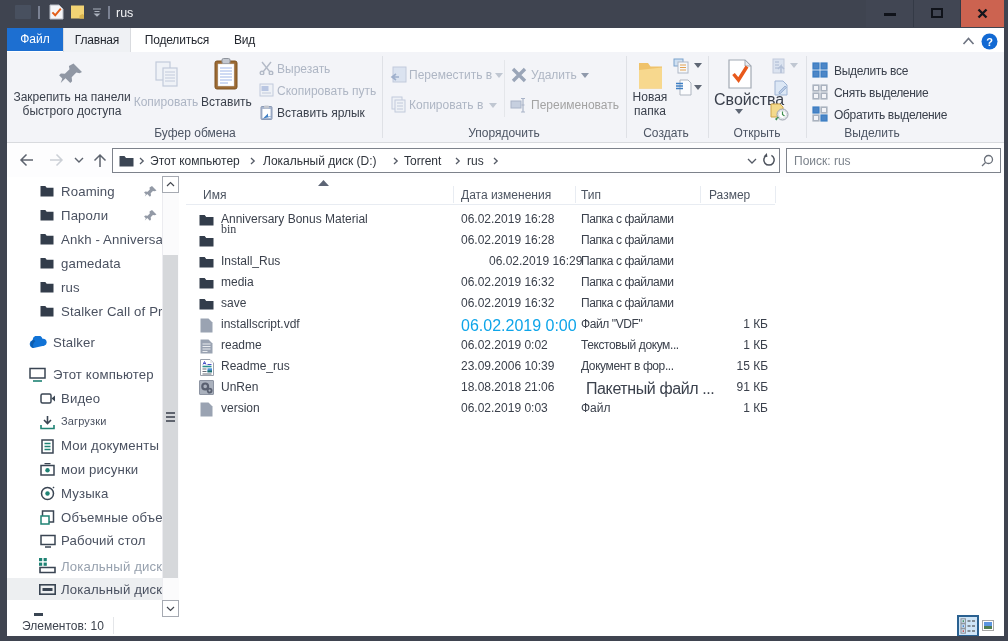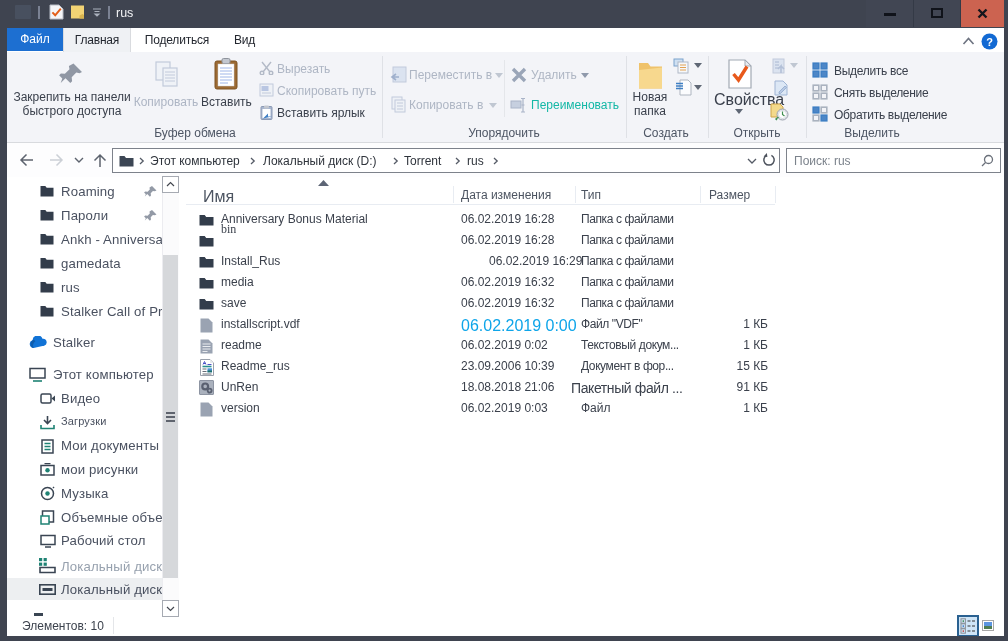--- a/index.html
+++ b/index.html
@@ -149,21 +149,21 @@
     </svg>
   <div class="a" style="left:531px;top:68px;color:#aeb6c4;font-size:12px;">Удалить</div>
   <svg class="a" style="left:581px;top:73px" width="8" height="5" viewBox="0 0 8 5">
       <path d="M0 0 h8 L4 5 z" fill="#8f99ab"></path>
     </svg>
 
   <svg class="a" style="left:510px;top:97px" width="17" height="16" viewBox="0 0 17 16">
       <rect x="1" y="4" width="10" height="7" fill="#c6cfdf" stroke="#aab4c8"></rect>
       <path d="M13 1 v14 M11 1.5 h4 M11 15 h4 M11.5 8 h3" stroke="#aab4c8" stroke-width="1.2" fill="none"></path>
     </svg>
-  <div class="a" style="left:531px;top:98px;color:#14b8a6;font-size:12px;">Переименовать</div>
+  <div class="a" style="left:531px;top:98px;color:#a3a3a3;font-size:12px;">Переименовать</div>
 
   <svg class="a" style="left:638px;top:60px" width="25" height="29" viewBox="0 0 25 29">
       <path d="M1 3 h9 l2.5 3.5 H24 v22 H1 z" fill="#efc26a"></path>
       <path d="M1 10 L24 7.5 v21 H1 z" fill="#f7d88e"></path>
     </svg>
   <div class="a" style="left:615px;top:91px;width:70px;text-align:center;color:#3a404c;font-size:12px;line-height:13.5px;">Новая<br>папка</div>
 
   <svg class="a" style="left:673px;top:58px" width="17" height="16" viewBox="0 0 17 16">
       <rect x="1" y="1" width="9" height="7" fill="#cfe0f2" stroke="#7ba2cc"></rect>
       <rect x="5" y="4" width="10" height="11" fill="#f6f8fb" stroke="#b0b8c6"></rect>
@@ -408,21 +408,21 @@
   <div class="a" style="left:162px;top:600px;width:17px;height:17px;background:#fff;border:1px solid #a6aab2;box-sizing:border-box;"></div>
   <svg class="a" style="left:166px;top:606px" width="9" height="6" viewBox="0 0 9 6">
       <path d="M1 1 L4.5 4.5 L8 1" fill="none" stroke="#43474f" stroke-width="1.2"></path>
     </svg>
 
   <div class="a" style="left:186px;top:184px;width:589px;height:20px;border-bottom:1px solid #e8ecf2;"></div>
   <div class="a" style="left:453px;top:186px;width:1px;height:17px;background:#e8ecf2;"></div>
   <div class="a" style="left:575px;top:186px;width:1px;height:17px;background:#e8ecf2;"></div>
   <div class="a" style="left:700px;top:186px;width:1px;height:17px;background:#e8ecf2;"></div>
   <div class="a" style="left:775px;top:186px;width:1px;height:17px;background:#e8ecf2;"></div>
-  <div class="a" style="left:203px;top:188px;color:#4c5461;font-size:16px;">Имя</div>
+  <div class="a" style="left:203px;top:188px;color:#4c5461;font-size:12px;">Имя</div>
   <div class="a" style="left:461px;top:188px;color:#4c5461;font-size:12px;">Дата изменения</div>
   <div class="a" style="left:581px;top:188px;color:#4c5461;font-size:12px;">Тип</div>
   <div class="a" style="left:709px;top:188px;color:#4c5461;font-size:12px;">Размер</div>
   <svg class="a" style="left:318px;top:180px" width="11" height="6" viewBox="0 0 11 6">
       <path d="M5.5 0 L11 6 H0 z" fill="#5d6575"></path>
     </svg>
 
   <svg class="a" style="left:199px;top:214px" width="15" height="12" viewBox="0 0 15 12">
       <path d="M0.5 1 h5.2 l1.5 1.9 H14.5 v8.6 H0.5 z" fill="#333d4b"></path>
     </svg>
@@ -484,21 +484,21 @@
   <div class="a" style="left:461px;top:359px;color:#3b414c;font-size:12px;">23.09.2006 10:39</div>
   <div class="a" style="left:581px;top:359px;color:#3b414c;font-size:12px;letter-spacing:-0.4px;">Документ в фор...</div>
   <div class="a" style="left:700px;top:359px;width:68px;text-align:right;color:#3b414c;font-size:12px;">15 КБ</div>
   <svg class="a" style="left:199px;top:380px" width="15" height="15" viewBox="0 0 15 15">
       <rect x="0.5" y="0.5" width="14" height="14" rx="0.5" fill="#aab1bd" stroke="#8d94a2" stroke-width="1"></rect>
       <circle cx="6.2" cy="6.4" r="2.9" fill="none" stroke="#596070" stroke-width="2.2"></circle>
       <circle cx="10.6" cy="10.6" r="2" fill="none" stroke="#596070" stroke-width="1.8"></circle>
     </svg>
   <div class="a" style="left:221px;top:380px;color:#3b414c;font-size:12px;">UnRen</div>
   <div class="a" style="left:461px;top:380px;color:#3b414c;font-size:12px;">18.08.2018 21:06</div>
-  <div class="a" style="left:571px;top:380px;color:#3b414c;font-size:14px;letter-spacing:-0.4px;">Пакетный файл ...</div>
+  <div class="a" style="left:586px;top:380px;color:#3b414c;font-size:16px;letter-spacing:-0.4px;">Пакетный файл ...</div>
   <div class="a" style="left:700px;top:380px;width:68px;text-align:right;color:#3b414c;font-size:12px;">91 КБ</div>
   <svg class="a" style="left:200px;top:402px" width="13" height="15" viewBox="0 0 13 15">
       <path d="M0.5 0.5 h8 l4 4 v10 H0.5 z" fill="#9aa3b2"></path>
     </svg>
   <div class="a" style="left:221px;top:401px;color:#3b414c;font-size:12px;">version</div>
   <div class="a" style="left:461px;top:401px;color:#3b414c;font-size:12px;">06.02.2019 0:03</div>
   <div class="a" style="left:581px;top:401px;color:#3b414c;font-size:12px;">Файл</div>
   <div class="a" style="left:700px;top:401px;width:68px;text-align:right;color:#3b414c;font-size:12px;">1 КБ</div>
 
   <div class="a" style="left:22px;top:619px;width:200px;height:16px;color:#3c424d;font-size:12px;">Элементов: 10</div>

